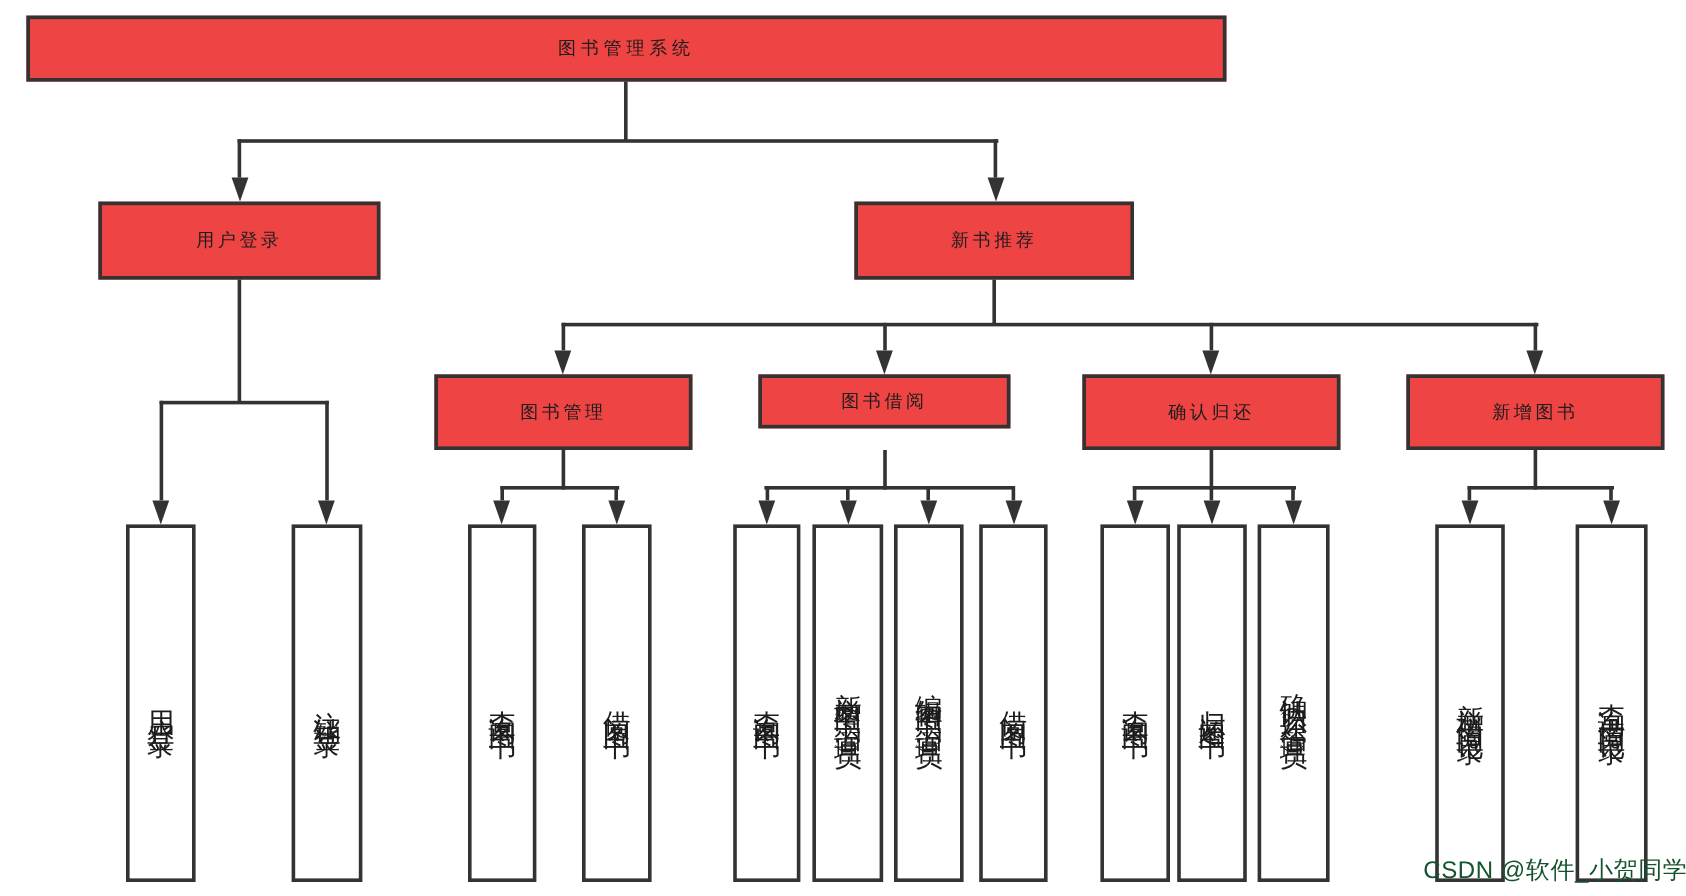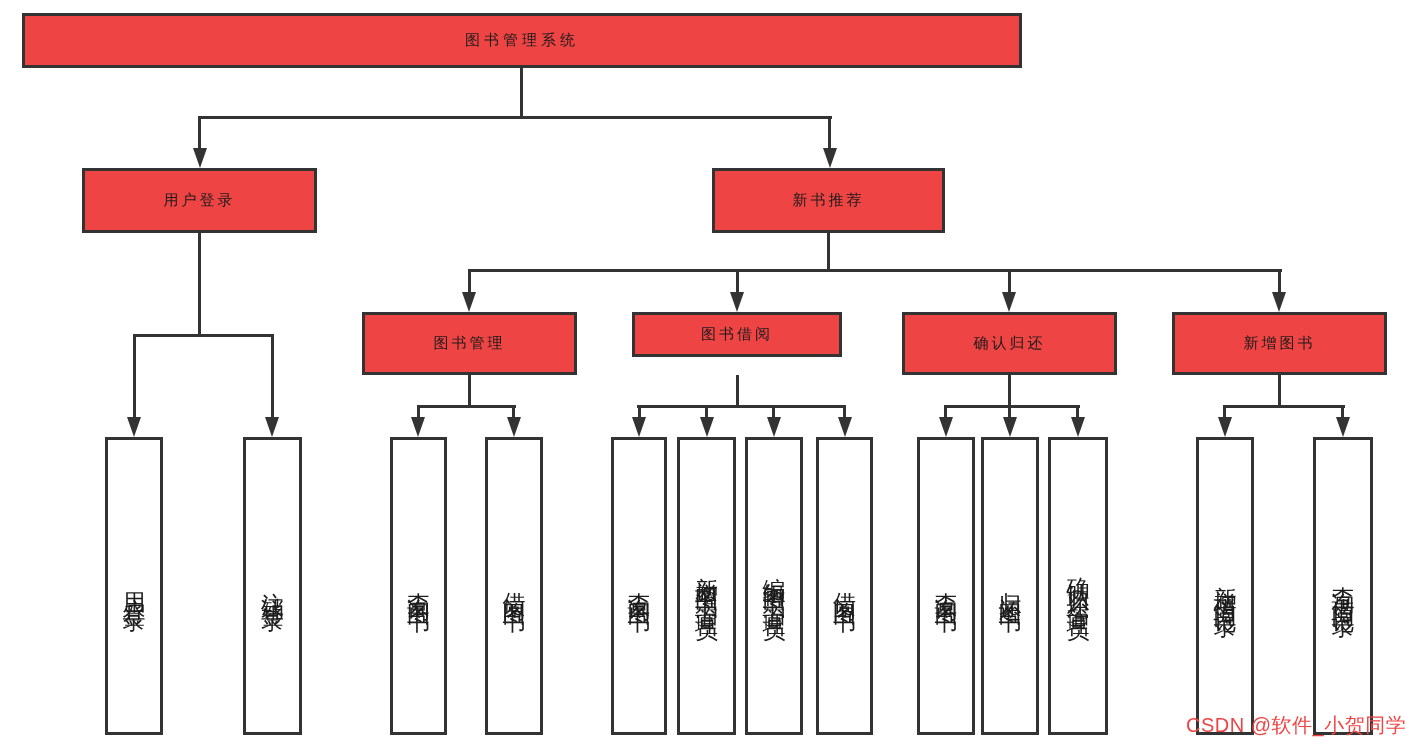--- a/index.html
+++ b/index.html
@@ -22,21 +22,21 @@
     font-size:23px; letter-spacing:6px; line-height:1;
   }
   .line { position:absolute; background:var(--line); }
   .ah {
     position:absolute; width:0; height:0;
     border-left:7px solid transparent; border-right:7px solid transparent;
     border-top:20px solid var(--line);
   }
   .watermark {
     position:absolute; font-size:20px; letter-spacing:0.5px;
-    color:#ef4444; white-space:nowrap; z-index:5;
+    color:#14532d; white-space:nowrap; z-index:5;
   }
 </style>
 </head>
 <body>
 
 <div class="canvas">
 
   <div class="box" style="left:22px;top:13px;width:1000px;height:55px;letter-spacing:4px">图书管理系统</div>
 
   <div class="line" style="left:520px;top:68px;width:3px;height:50px"></div>

